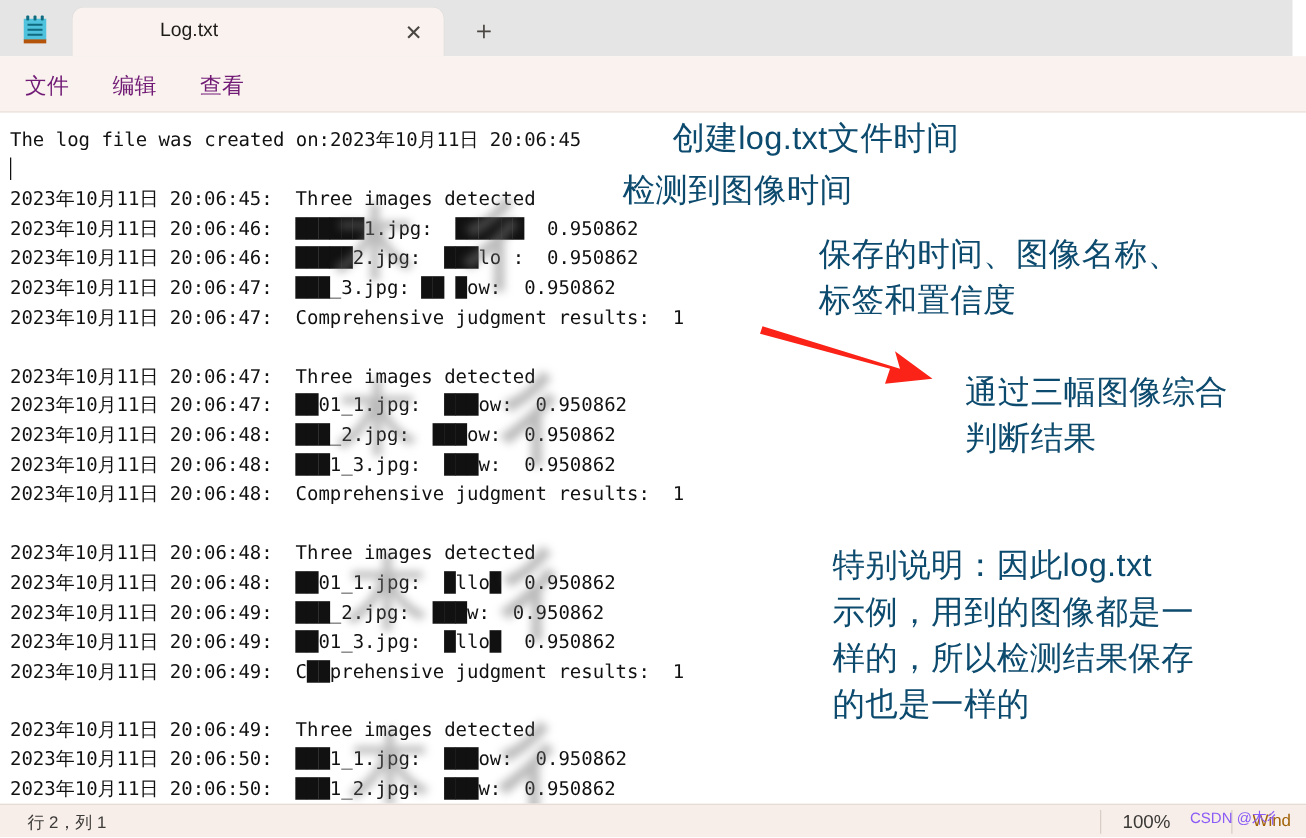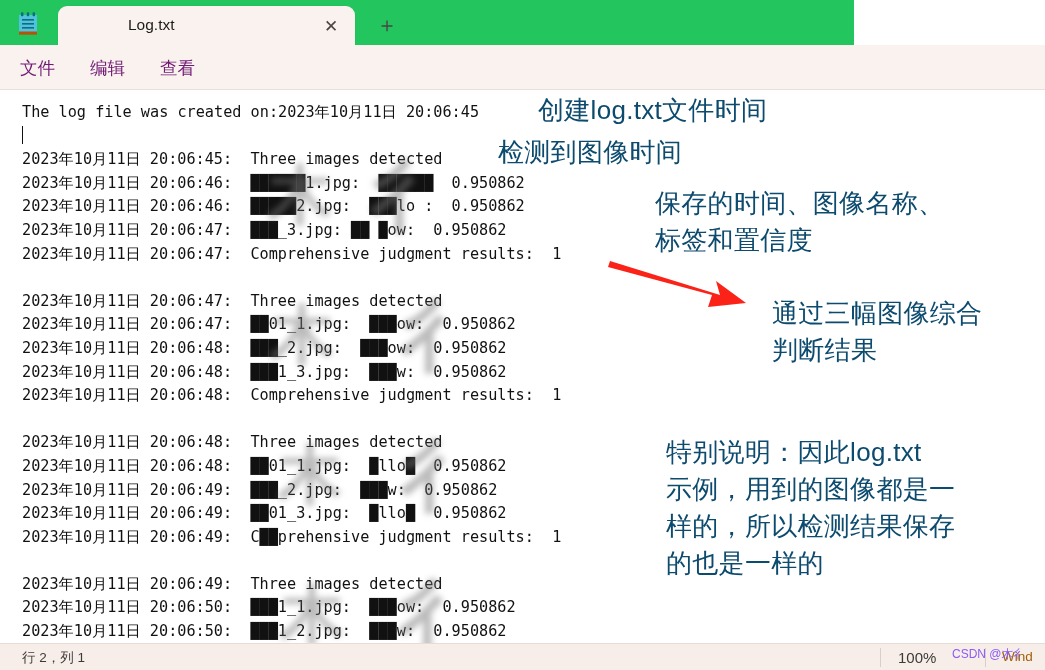--- a/index.html
+++ b/index.html
@@ -12,22 +12,22 @@
   #app {
     position: relative;
     width: 1045px; height: 670px;
     background: #ffffff;
     overflow: hidden;
   }
 
   
   .titlebar {
     position: absolute; left: 0; top: 0;
-    width: 854px; height: 45px;
-    background: #22c55e;
+    width: 1034px; height: 45px;
+    background: #e5e5e5;
     padding-left: 38px;
   }
   .app-icon {
     position: absolute; left: 17px; top: 12px;
     width: 22px; height: 24px;
   }
   .tab {
     position: absolute; left: 58px; top: 6px;
     width: 297px; height: 39px;
     background: #faf2ee;
@@ -74,21 +74,21 @@
   .menu-item.m2 { left: 154px; }
 
   
   .editor {
     position: absolute; left: 0; top: 91px;
     width: 1045px; height: 552px;
     background: #ffffff;
     overflow: hidden;
   }
   .doc {
-    position: absolute; left: 22px; top: 10px;
+    position: absolute; left: 8px; top: 10px;
     width: 1010px;
     font-family: "DejaVu Sans Mono", "Liberation Mono", monospace;
     font-size: 15.2px;
     line-height: 23.6px;
     color: #111111;
     white-space: pre;
     letter-spacing: 0px;
   }
   .doc-line { height: 23.6px; white-space: pre; }
   .caret {

